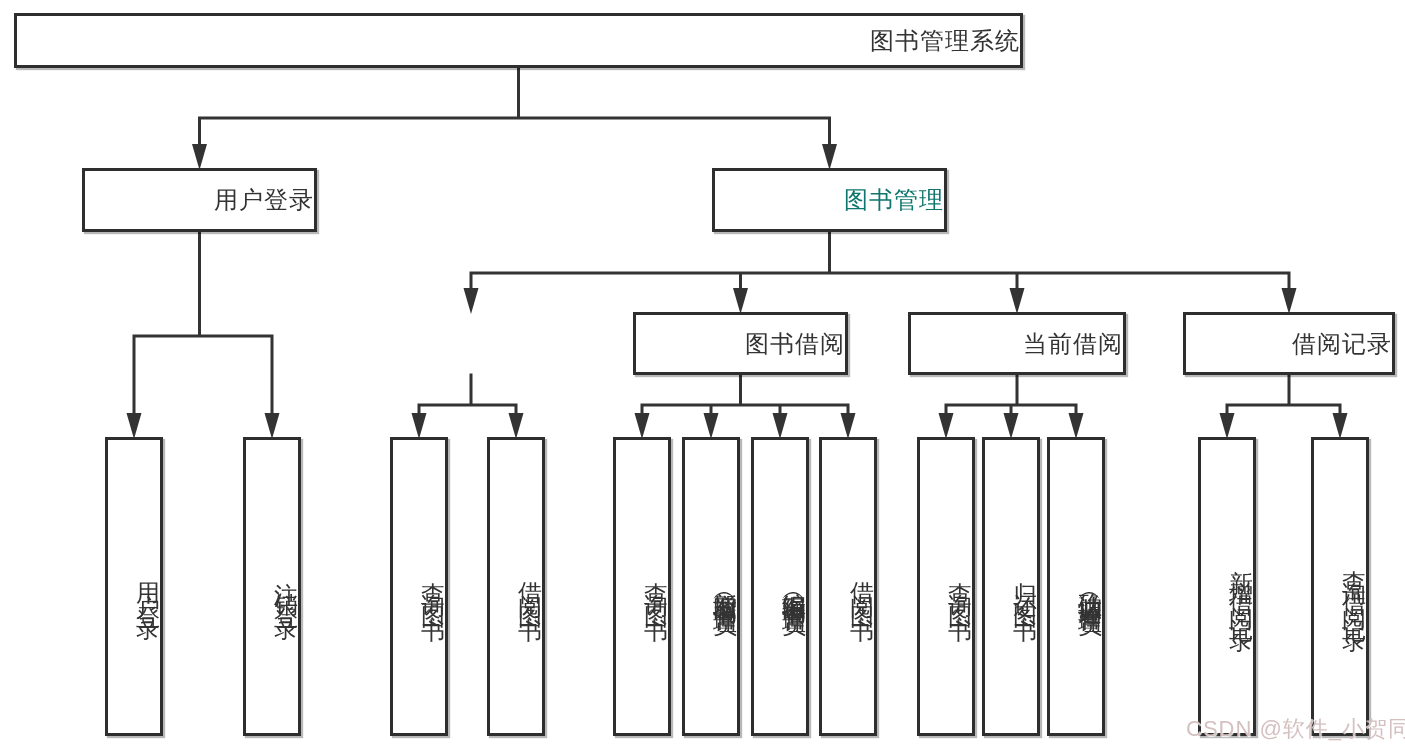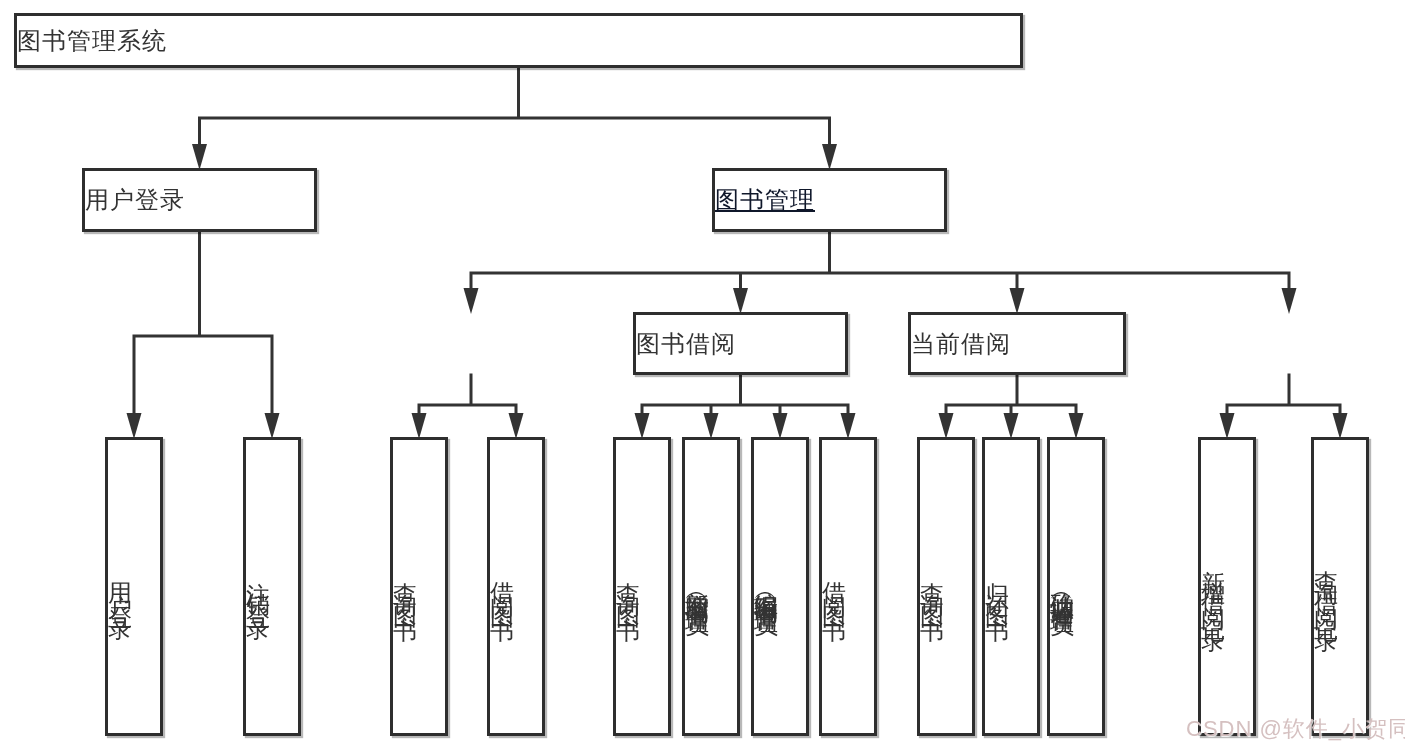--- a/index.html
+++ b/index.html
@@ -3,21 +3,21 @@
 <meta charset="utf-8">
 <title>图书管理系统</title>
 <style>
   html,body{margin:0;padding:0;background:#ffffff;}
   body{font-family:"Liberation Sans","DejaVu Sans",sans-serif;}
   #canvas{position:relative;width:1405px;height:747px;background:#ffffff;overflow:hidden;}
   #connectors{position:absolute;left:0;top:0;width:1405px;height:747px;z-index:1;}
   .box{
     position:absolute;z-index:2;background:#ffffff;
     border:3px solid #2e2e2e;box-sizing:border-box;
-    display:flex;align-items:center;justify-content:flex-start;
+    display:flex;align-items:center;justify-content:flex-end;
     box-shadow:2px 2px 1px rgba(0,0,0,0.28);
     color:#333333;
   }
   .hbox{font-size:24px;letter-spacing:1px;white-space:nowrap;}
   .vbox .label{
     writing-mode:vertical-rl;text-orientation:mixed;
     font-size:24px;letter-spacing:12px;line-height:1;
   }
   .vbox.long .label{letter-spacing:3px;}
   #watermark{
@@ -60,29 +60,32 @@
       <polygon points="1340,439 1332.5,413 1347.5,413" fill="#333333"></polygon>
     </svg>
 
   <div class="box hbox" id="n-root" style="left: 14px; top: 13px; width: 1009px; height: 55px; border-color: rgb(46, 46, 46); color: rgb(51, 51, 51);">
     <span class="label">图书管理系统</span>
   </div>
 
   <div class="box hbox" id="n-login" style="left: 82px; top: 168px; width: 235px; height: 64px; border-color: rgb(46, 46, 46); color: rgb(51, 51, 51);">
     <span class="label">用户登录</span>
   </div>
-  <div class="box hbox" id="n-manage" style="left: 712px; top: 168px; width: 235px; height: 64px; border-color: rgb(46, 46, 46); color: #0f172a; text-decoration: underline;">
+  <div class="box hbox" id="n-manage" style="left: 712px; top: 168px; width: 235px; height: 64px; border-color: rgb(46, 46, 46); color: #0f766e;">
     <span class="label">图书管理</span>
   </div>
 
   <div class="box hbox" id="n-current" style="left: 908px; top: 312px; width: 218px; height: 63px; border-color: rgb(46, 46, 46); color: rgb(51, 51, 51);">
     <span class="label">当前借阅</span>
   </div>
   <div class="box hbox" id="n-borrow" style="left: 633px; top: 312px; width: 215px; height: 63px; border-color: rgb(46, 46, 46); color: rgb(51, 51, 51);">
     <span class="label">图书借阅</span>
+  </div>
+  <div class="box hbox" id="n-records" style="left: 1183px; top: 312px; width: 212px; height: 63px; border-color: rgb(46, 46, 46); color: rgb(51, 51, 51);">
+    <span class="label">借阅记录</span>
   </div>
 
   <div class="box vbox" id="n-login-0" style="left: 105px; top: 437px; width: 58px; height: 299px; border-color: rgb(46, 46, 46); color: rgb(51, 51, 51);">
     <span class="label">用户登录</span>
   </div>
   <div class="box vbox" id="n-login-1" style="left: 243px; top: 437px; width: 58px; height: 299px; border-color: rgb(46, 46, 46); color: rgb(51, 51, 51);">
     <span class="label">注销登录</span>
   </div>
 
   <div class="box vbox" id="n-rec-0" style="left: 390px; top: 437px; width: 58px; height: 299px; border-color: rgb(46, 46, 46); color: rgb(51, 51, 51);">

